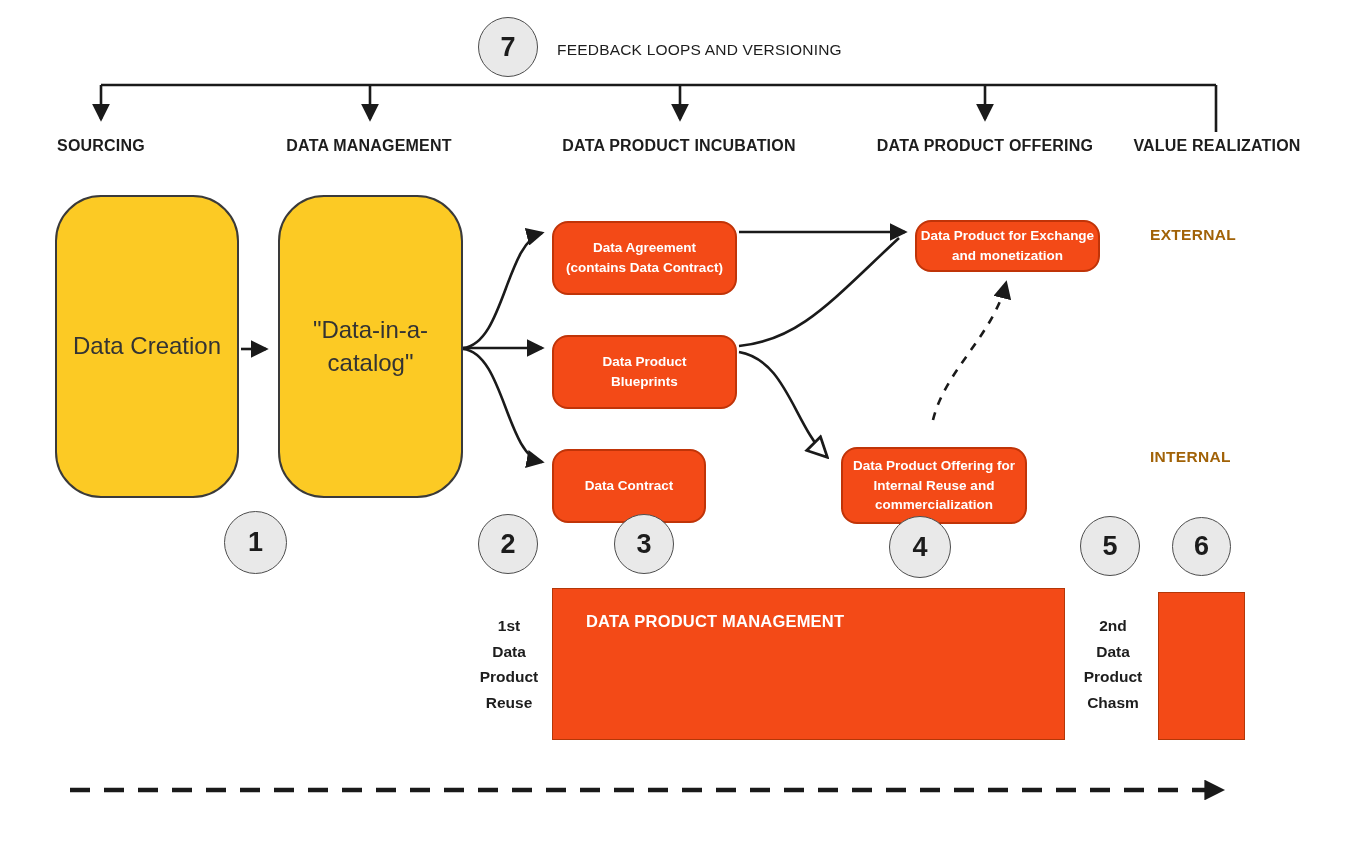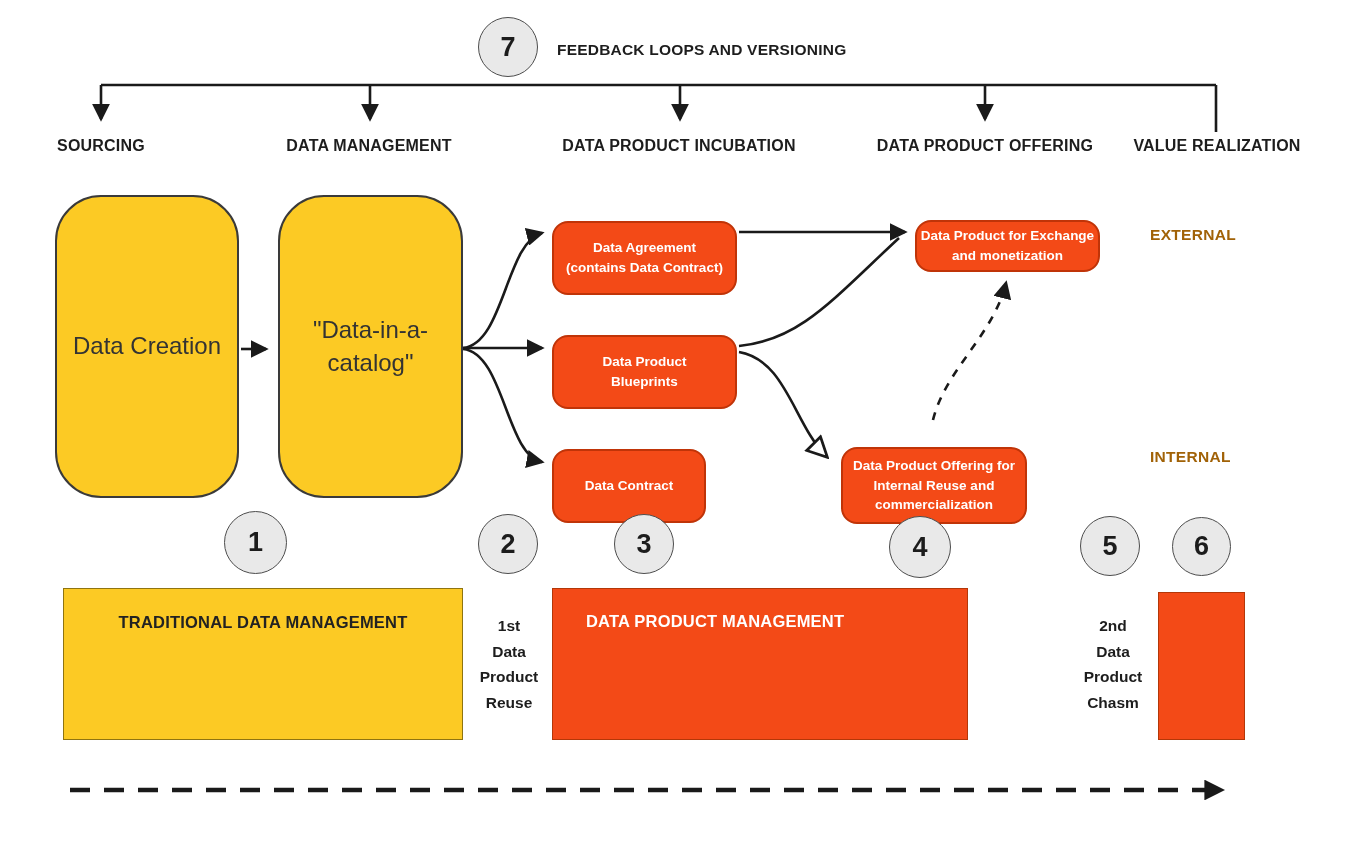--- a/index.html
+++ b/index.html
@@ -15,21 +15,21 @@
     font-size:16px;font-weight:700;color:#1d1d1d;letter-spacing:.2px;white-space:nowrap;
   }
 
   
   .numcircle{
     position:absolute;border-radius:50%;background:#E9E9E9;border:1.6px solid #4d4d4d;
     display:flex;align-items:center;justify-content:center;
     font-weight:700;color:#1c1c1c;box-sizing:border-box;
   }
   .feedback-label{
-    position:absolute;font-size:15.5px;font-weight:700;color:#1d1d1d;letter-spacing:.2px;white-space:nowrap;
+    position:absolute;font-size:15.5px;font-weight:400;color:#1d1d1d;letter-spacing:.2px;white-space:nowrap;
   }
 
   
   .ybox{
     position:absolute;background:#FCCA24;border:2px solid #3a3a3a;border-radius:46px;
     display:flex;align-items:center;justify-content:center;text-align:center;
     font-size:24px;color:#333;box-sizing:border-box;white-space:pre-line;line-height:1.35;
   }
 
   
@@ -143,30 +143,27 @@
   <div class="numcircle" style="left:889px;top:516px;width:62px;height:62px;font-size:27px;">
       <span>4</span>
     </div>
   <div class="numcircle" style="left:1080px;top:516px;width:60px;height:60px;font-size:27px;">
       <span>5</span>
     </div>
   <div class="numcircle" style="left:1172px;top:517px;width:59px;height:59px;font-size:27px;">
       <span>6</span>
     </div>
 
-  <div class="band yellow" style="left:63px;top:588px;width:400px;height:152px;display:flex;justify-content:center;align-items:flex-start;padding-top:24px;">
-    <span class="band-label dark">TRADITIONAL DATA MANAGEMENT</span>
-  </div>
 
   <div class="chasm" style="left:471px;top:613px;">1st
 Data
 Product
 Reuse</div>
 
-  <div class="band orange" style="left:552px;top:588px;width:416px;height:152px;padding:23px 0 0 33px;">
+  <div class="band orange" style="left:552px;top:588px;width:513px;height:152px;padding:23px 0 0 33px;">
     <span class="band-label light">DATA PRODUCT MANAGEMENT</span>
   </div>
 
   <div class="chasm" style="left:1075px;top:613px;">2nd
 Data
 Product
 Chasm</div>
 
   <div class="band orange" style="left:1158px;top:592px;width:87px;height:148px;"></div>
 

